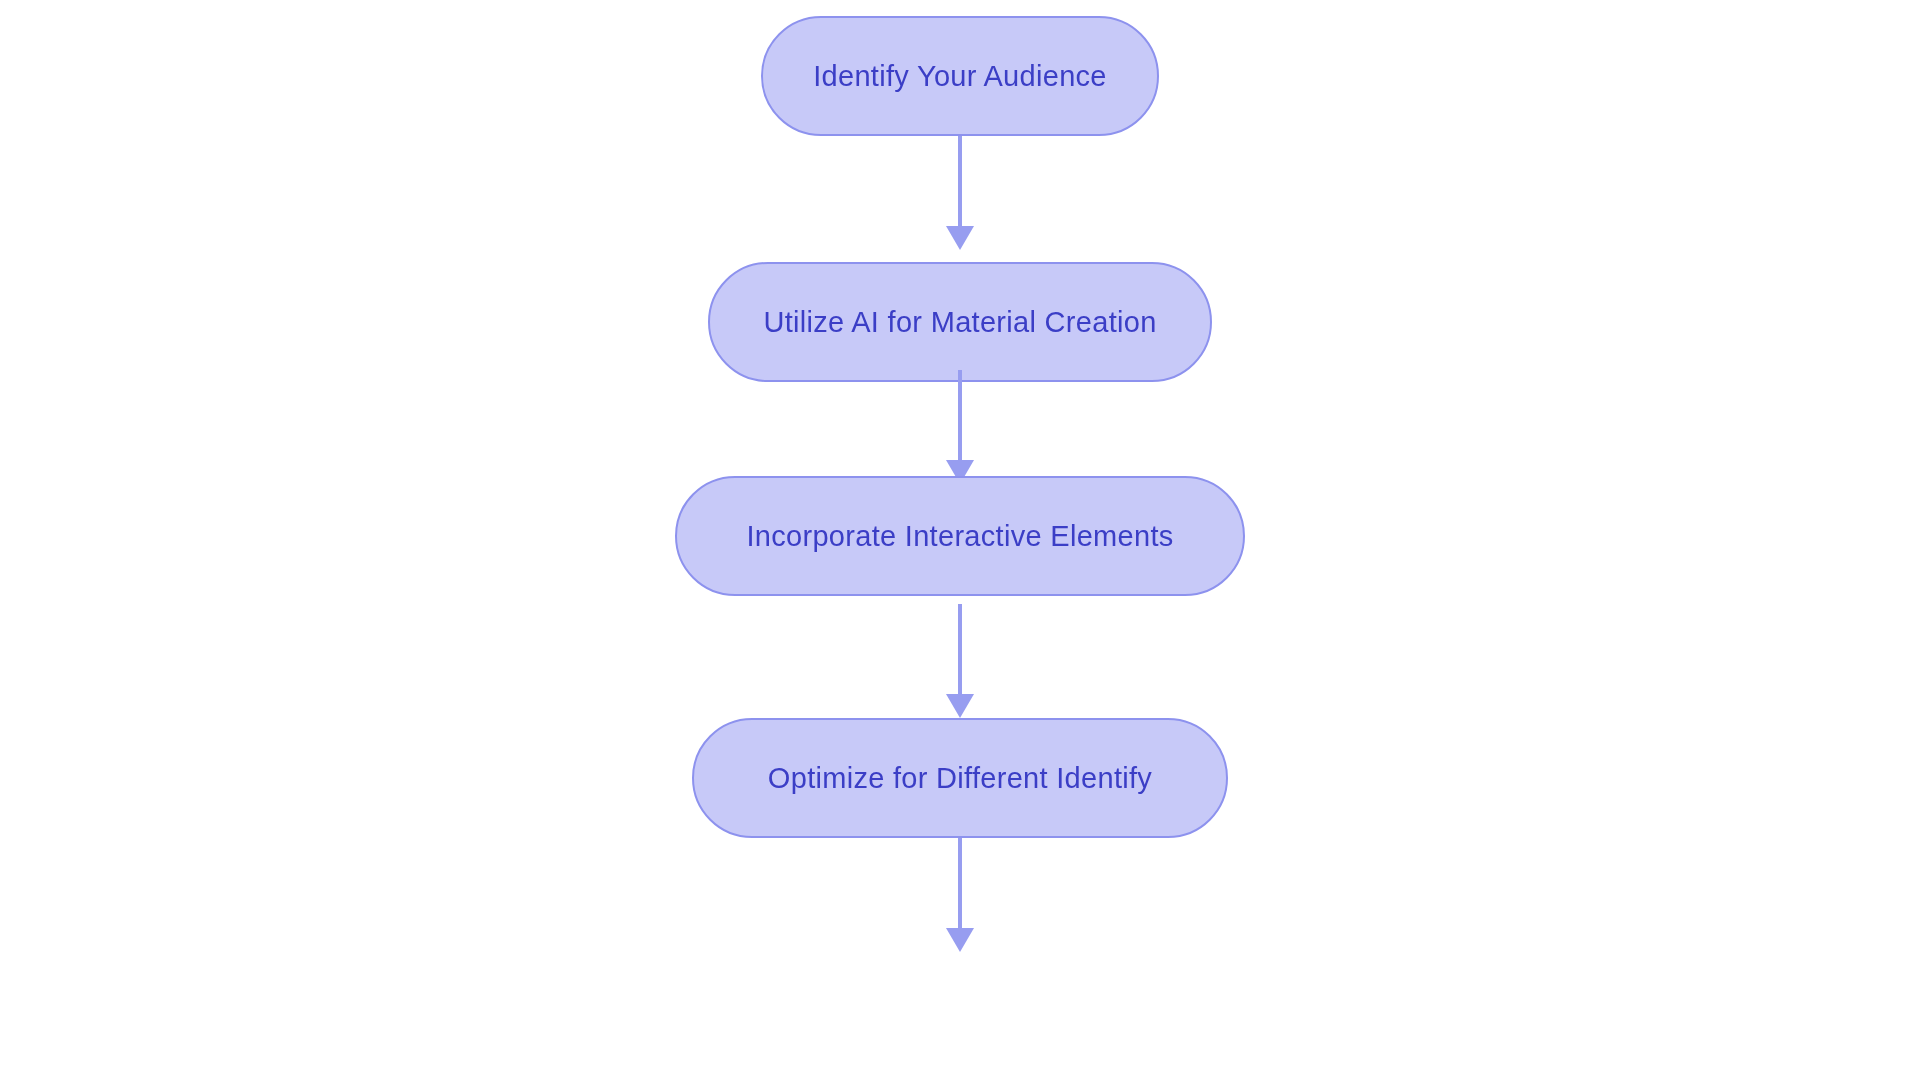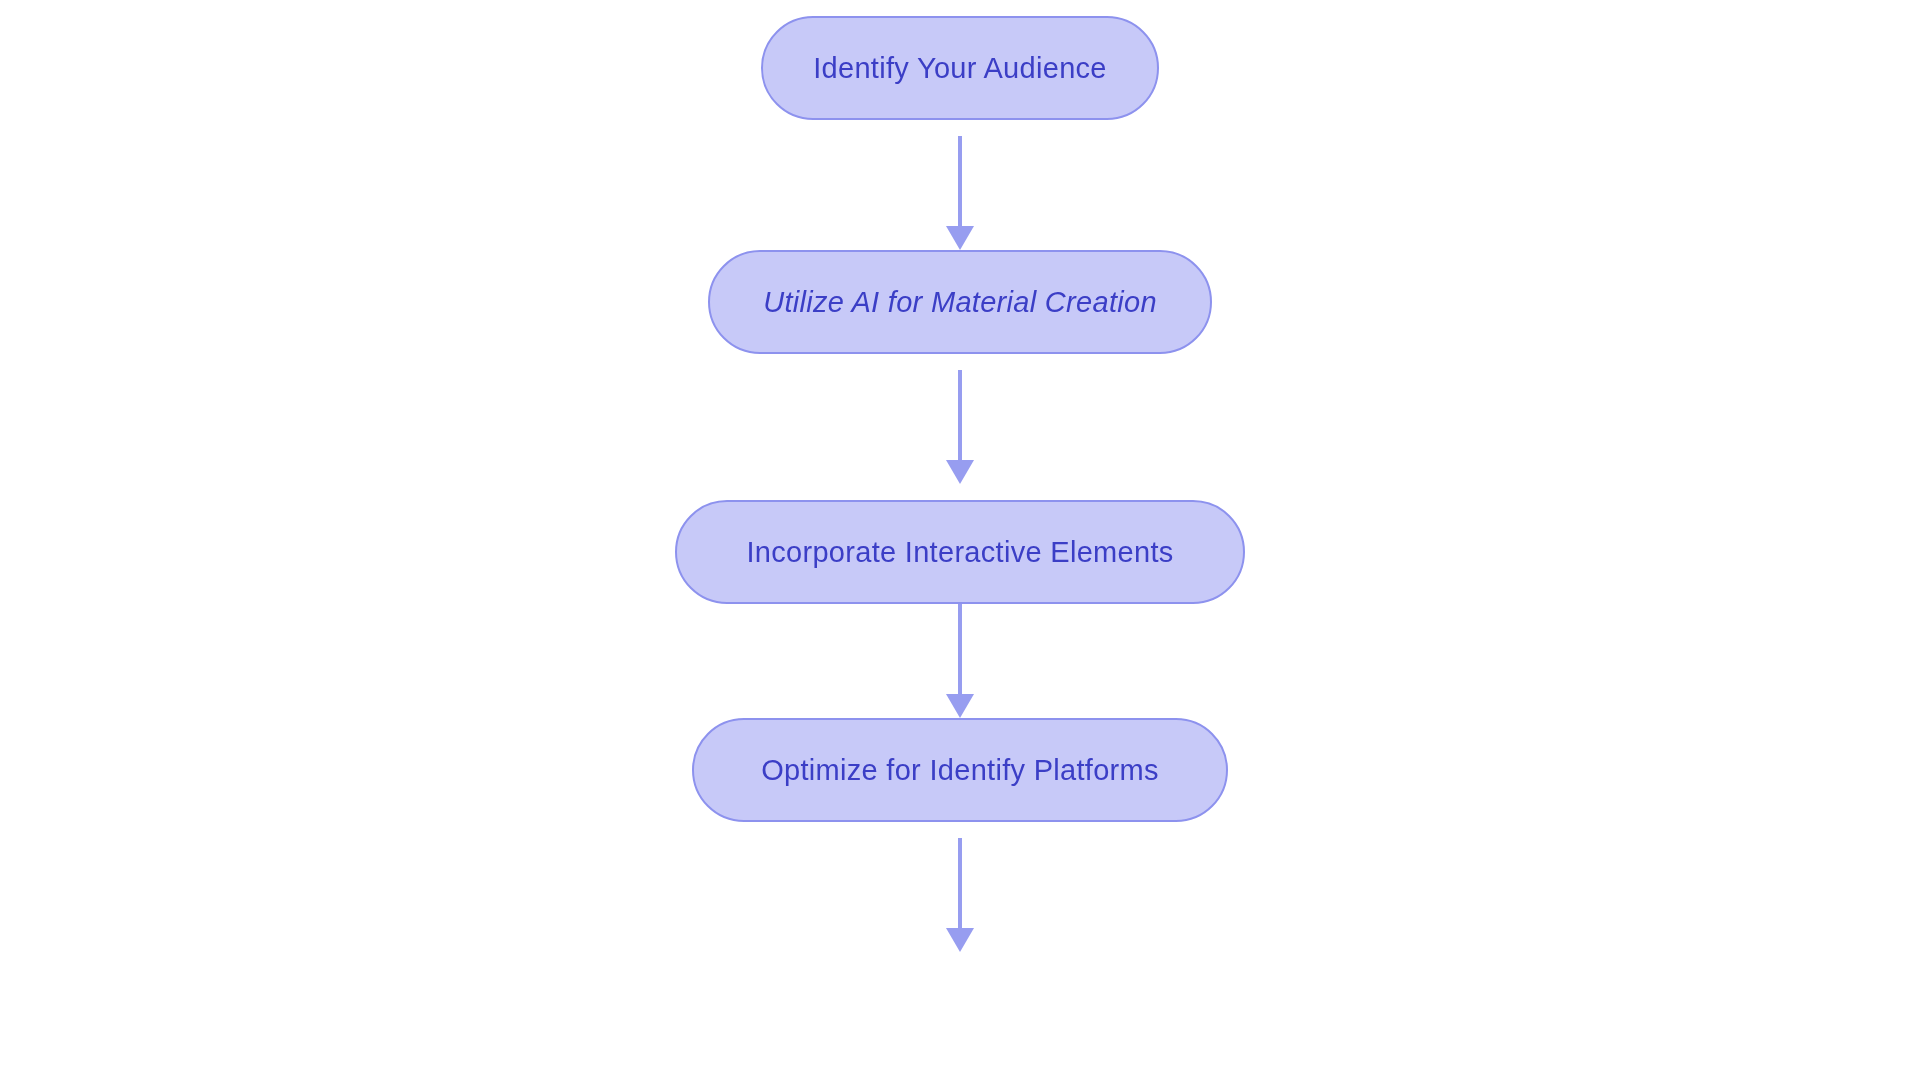--- a/index.html
+++ b/index.html
@@ -12,36 +12,36 @@
     position: relative;
     width: 1920px;
     height: 1083px;
     background: var(--page-bg, #ffffff);
     overflow: hidden;
   }
   .node {
     position: absolute;
     left: 50%;
     transform: translateX(-50%);
-    height: 104px;
+    height: 120px;
     border-radius: 61px;
     background: var(--node-fill, #c7c9f8);
     border: 2px solid var(--node-border, #8d92ee);
     box-sizing: border-box;
     display: flex;
     align-items: center;
     justify-content: center;
     color: var(--node-text, #3b3ec6);
     font-size: 29px;
     letter-spacing: 0.3px;
     white-space: nowrap;
   }
   .node-1 { top: 16px;  width: 398px; }
-  .node-2 { top: 250px; width: 504px; font-style: italic; }
-  .node-3 { top: 500px; width: 570px; }
+  .node-2 { top: 262px; width: 504px; }
+  .node-3 { top: 476px; width: 570px; }
   .node-4 { top: 718px; width: 536px; }
   .node-5 { top: 952px; width: 316px; }
 
   .arrow {
     position: absolute;
     left: 50%;
     transform: translateX(-50%);
     width: 28px;
     height: 114px;
     display: flex;
@@ -91,21 +91,21 @@
   <div class="node node-3">
     <span>Incorporate Interactive Elements</span>
   </div>
 
   <div class="arrow arrow-3">
     <div class="shaft"></div>
     <div class="head"></div>
   </div>
 
   <div class="node node-4">
-    <span>Optimize for Identify Platforms</span>
+    <span>Optimize for Different Identify</span>
   </div>
 
   <div class="arrow arrow-4">
     <div class="shaft"></div>
     <div class="head"></div>
   </div>
 
 
 </div>
 

